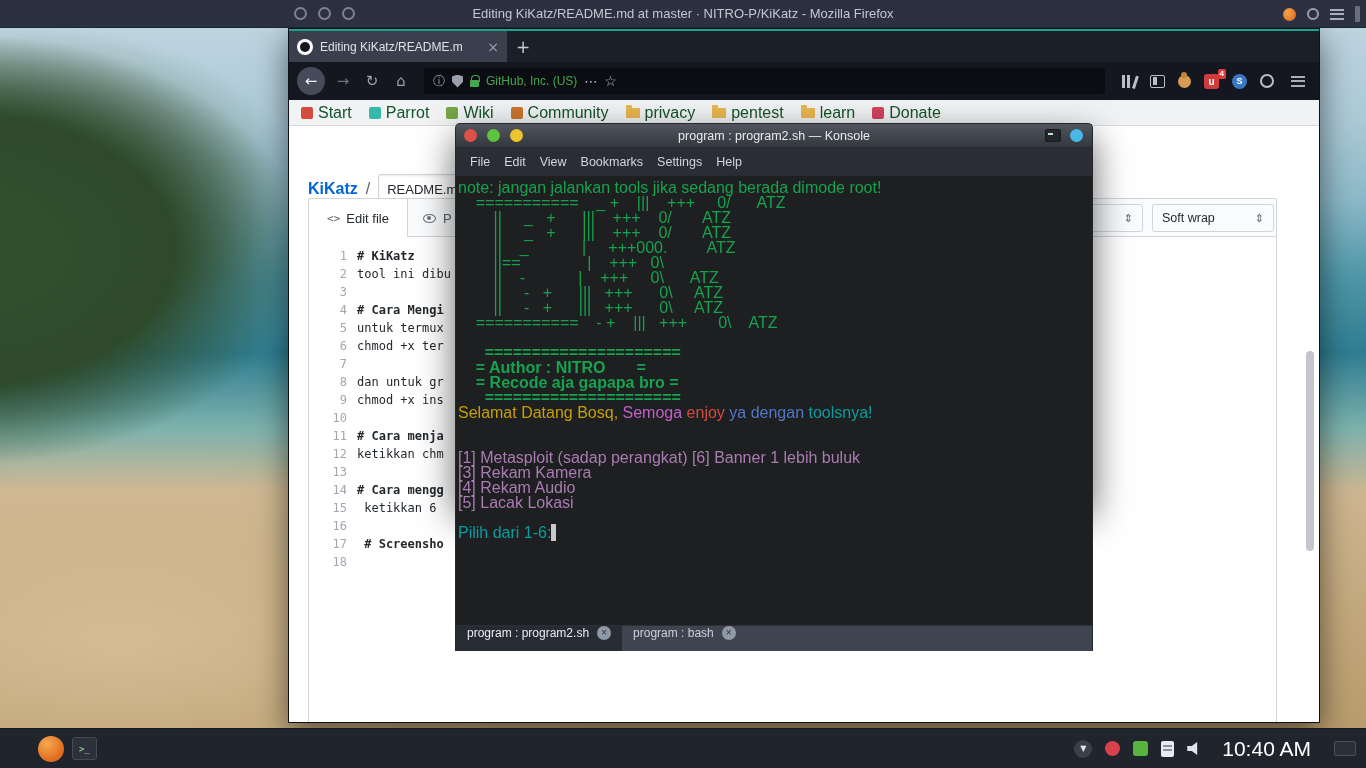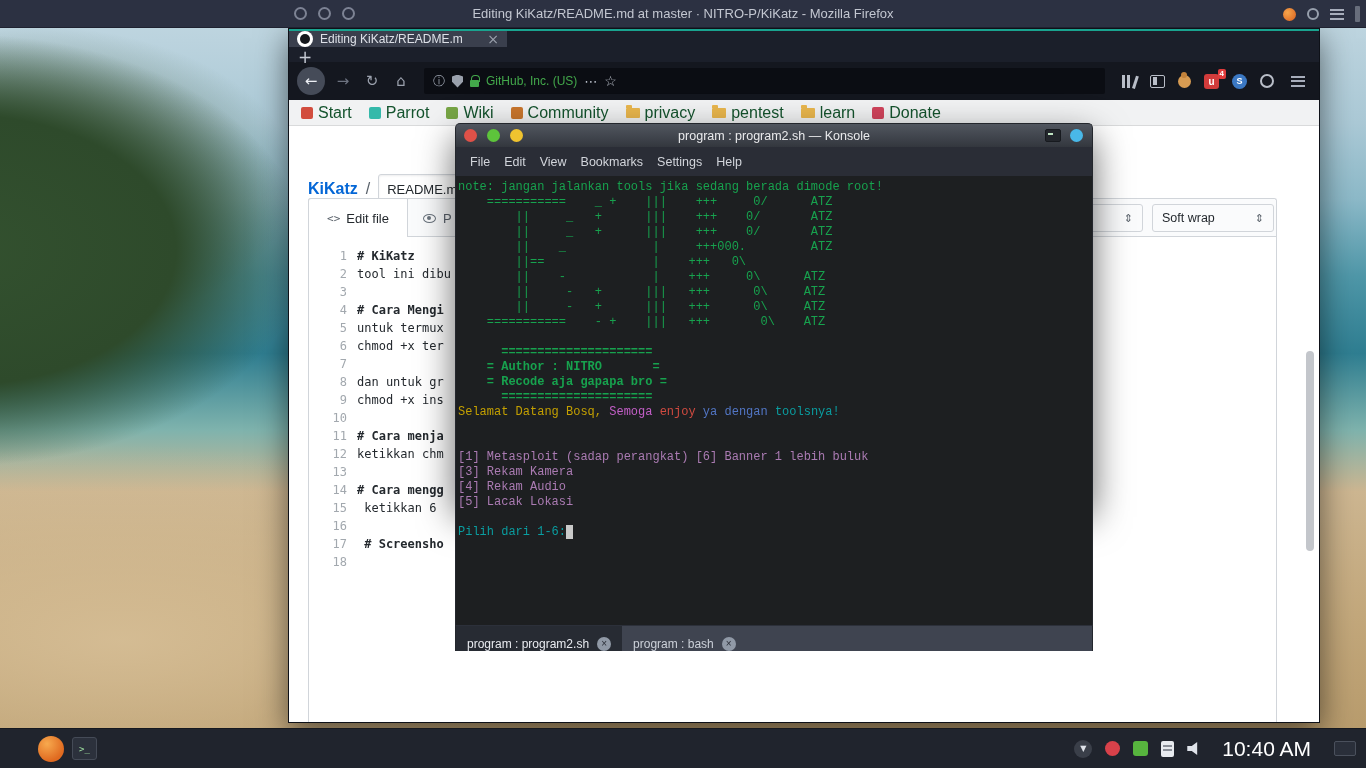--- a/index.html
+++ b/index.html
@@ -23,21 +23,21 @@
   .tray-ff { width:13px; height:13px; border-radius:50%; background:radial-gradient(circle at 35% 35%, #f6a54b, #d95f1e); }
   .tray-ring { width:12px; height:12px; border-radius:50%; border:2px solid #98a0ad; }
   .hb { width:14px; display:flex; flex-direction:column; gap:2.5px; }
   .hb i { display:block; height:2px; background:#a7adbb; }
   .panel-edge { width:5px; height:16px; background:#9aa0ad; opacity:.55; border-radius:1px; }
 
   
   .ff { position:absolute; left:288px; top:28px; width:1032px; height:695px; background:#fff; z-index:10;
         box-shadow:0 10px 30px rgba(0,0,0,.55); border:1px solid #0e1118; }
   .ff-accent { height:2px; background:#1aa38f; }
-  .ff-tabs { height:31px; background:#1b1f2a; display:flex; align-items:stretch;flex-direction:column; }
+  .ff-tabs { height:31px; background:#1b1f2a; display:flex; align-items:stretch; }
   .ff-tab { width:218px; background:#3a3f4d; display:flex; align-items:center; gap:7px; padding:0 8px; }
   .ff-tab-fav { width:16px; height:16px; border-radius:50%; background:#fff; position:relative; flex:none; }
   .ff-tab-fav::after { content:""; position:absolute; inset:3px; border-radius:50%; background:#15171c; }
   .ff-tab-label { flex:1; color:#dde0e7; font-size:12px; white-space:nowrap; overflow:hidden; }
   .ff-tab-close { color:#9ba1ad; font-size:14px; }
   .ff-newtab { width:32px; color:#c7ccd5; font-size:17px; display:flex; align-items:center; justify-content:center; }
   .ff-nav { height:38px; background:#14171f; display:flex; align-items:center; padding:0 8px; gap:7px; }
   .nav-back { width:28px; height:28px; border-radius:50%; background:#454b58; color:#edf0f5; display:flex; align-items:center; justify-content:center; font-size:15px; flex:none; }
   .nav-btn { color:#9ba1ad; font-size:15px; width:22px; text-align:center; flex:none; }
   .nav-btn.dim { color:#6d7380; }
@@ -107,27 +107,27 @@
   .kon-dots { position:absolute; left:8px; top:5px; display:flex; gap:10px; z-index:2; }
   .kdot { width:13px; height:13px; border-radius:50%; }
   .kd-red{background:#df5148;} .kd-green{background:#5dc43b;} .kd-yellow{background:#efc32f;}
   .kon-title-right { position:absolute; right:9px; top:5px; display:flex; gap:9px; align-items:center; z-index:2; }
   .kti-term { width:16px; height:13px; background:#23262c; border:1px solid #171a1f; border-radius:2px; position:relative; }
   .kti-term::after { content:""; position:absolute; left:2px; top:3px; width:5px; height:2px; background:#bfe3c2; }
   .kti-circ { width:13px; height:13px; border-radius:50%; background:#49b8e8; }
   .kon-menu { height:29px; background:#2a2d36; display:flex; align-items:center; gap:14px; padding:0 14px; border-left:1px solid #24272d; border-right:1px solid #24272d; }
   .kmenu-item { color:#d2d5db; font-size:12.5px; }
   .kon-term { height:449px; background:#1d1f21; padding:4px 0 0 2px; overflow:hidden; border-left:1px solid #24272d; border-right:1px solid #24272d; }
-  .tline { font-family:Liberation Mono, monospace; font-size:12px; line-height:15px; white-space:pre; }
+  .tline { font-family:Liberation Sans, sans-serif; font-size:16px; line-height:15px; white-space:pre; }
   .t-g { color:#17a24e; } .t-gb { color:#17a24e; font-weight:bold; }
   .t-y { color:#c4a000; } .t-m { color:#c45fc8; } .t-r { color:#d14b40; }
   .t-b { color:#5276c5; } .t-c { color:#0a9da0; } .t-p { color:#ab7bb3; }
   .t-cur { background:#c9c9c9; color:#1d1f21; }
   .kon-tabs { height:26px; background:#3f4450; display:flex; align-items:stretch; border-top:1px solid #2c303a; border-left:1px solid #24272d; border-right:1px solid #24272d; }
-  .ktab { display:flex; align-items:flex-end; gap:8px; padding:0 11px; font-size:12px; color:#ccd1d9; }
+  .ktab { display:flex; align-items:flex-start; gap:8px; padding:0 11px; font-size:12px; color:#ccd1d9; }
   .ktab.active { background:#272b33; color:#e9ebf0; }
   .ktab-close { width:14px; height:14px; border-radius:50%; background:#9099a6; color:#2b2f38; font-size:10px;
                 display:flex; align-items:center; justify-content:center; line-height:1; }
 
   
   .taskbar { position:absolute; bottom:0; left:0; width:1366px; height:40px; background:#20242d; border-top:1px solid #161920;
              display:flex; align-items:center; z-index:60; padding:0 10px; }
   .tb-ff { width:26px; height:26px; border-radius:50%; background:radial-gradient(circle at 35% 30%, #f7a94e, #e06a20 70%); margin:0 8px 0 28px; }
   .tb-term { width:25px; height:23px; background:#2c313c; border:1px solid #454b57; border-radius:3px; color:#9fe0a0;
              font-family:"DejaVu Sans Mono",monospace; font-size:9px; display:flex; align-items:center; justify-content:center; }

